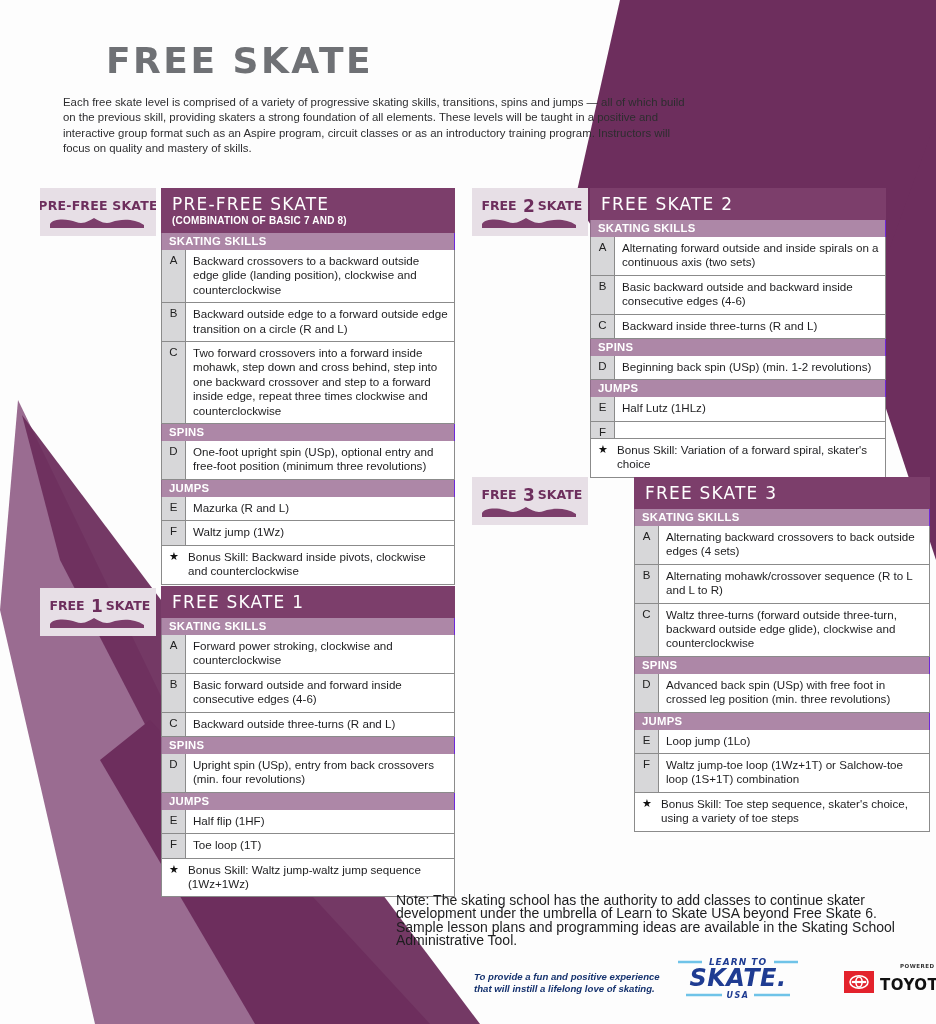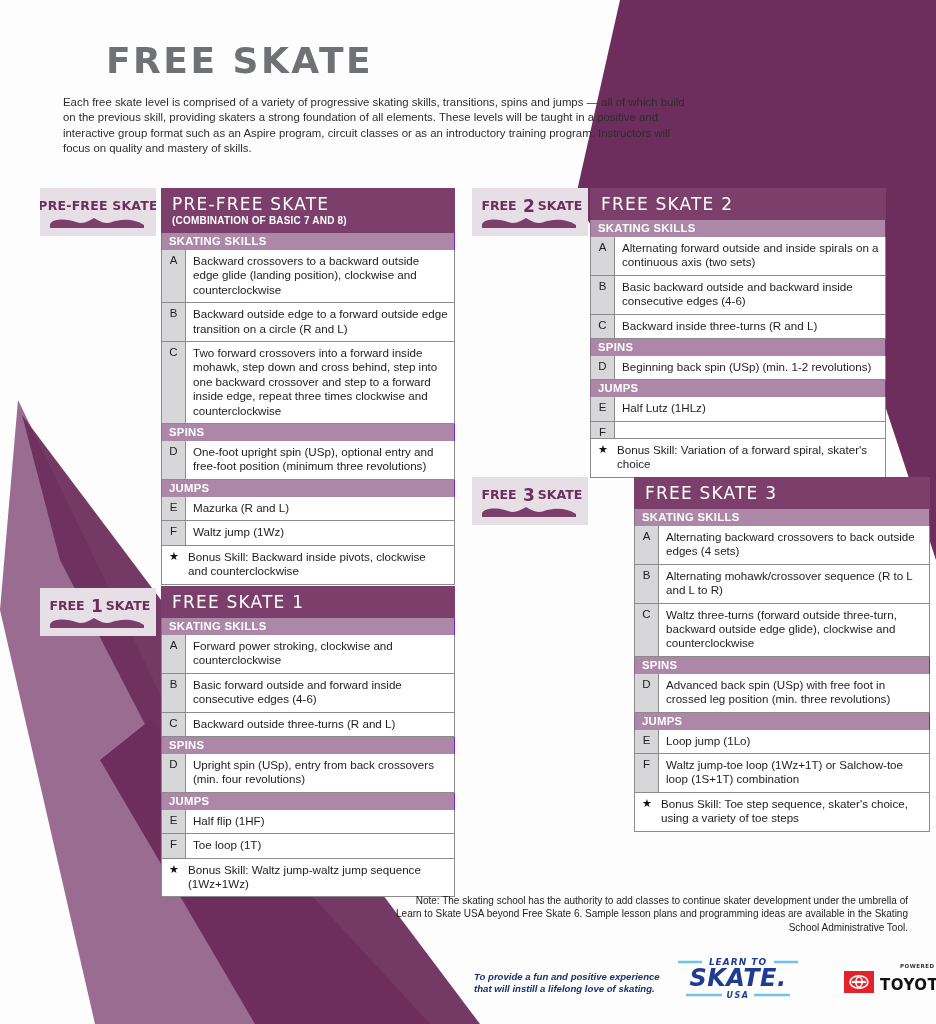--- a/index.html
+++ b/index.html
@@ -94,22 +94,21 @@
   .row.bonus .star {
     width: 24px; min-width: 24px;
     text-align: center; font-size: 11px; color: #111;
     padding-top: 4px;
   }
   .row.bonus .val { padding-left: 2px; }
 
   
   .note {
     position: absolute; left: 396px; top: 894px; width: 512px;
-    font-size: 10px; line-height: 13.4px; color: #1d1d1f;
-    text-align: right;
+    font-size: 14px; line-height: 13.4px; color: #1d1d1f;
   }
   .tagline {
     position: absolute; left: 474px; top: 971px; width: 190px;
     font-size: 9.6px; line-height: 12px;
     font-style: italic; font-weight: 700; color: #15326e;
   }
   .lts-logo { position: absolute; left: 676px; top: 953px; width: 124px; height: 48px; }
   .lts-logo svg { display: block; }
   .toyota { position: absolute; left: 812px; top: 959px; width: 110px; height: 38px; margin-left: 32px; }
   .toyota svg { display: block; }

